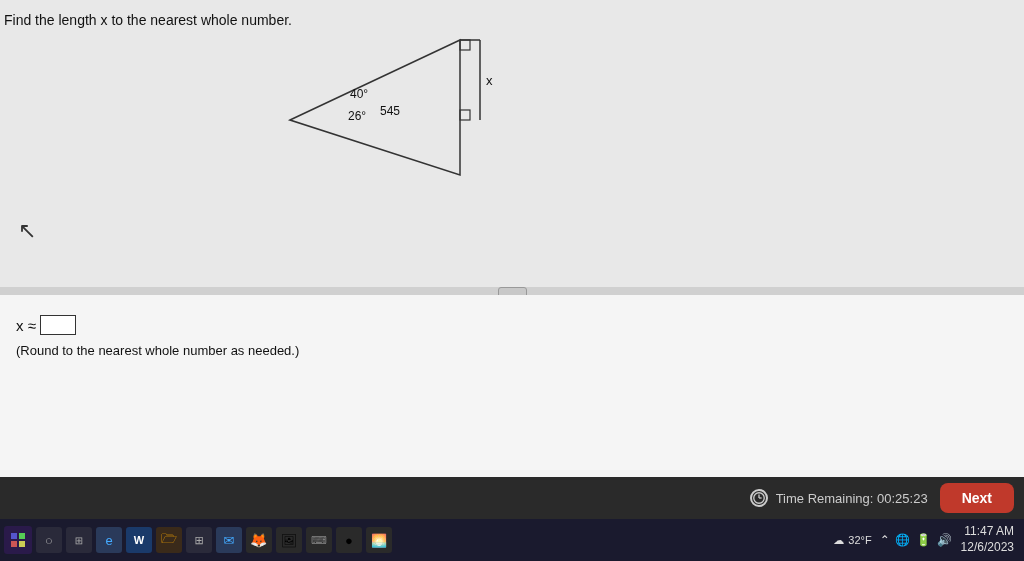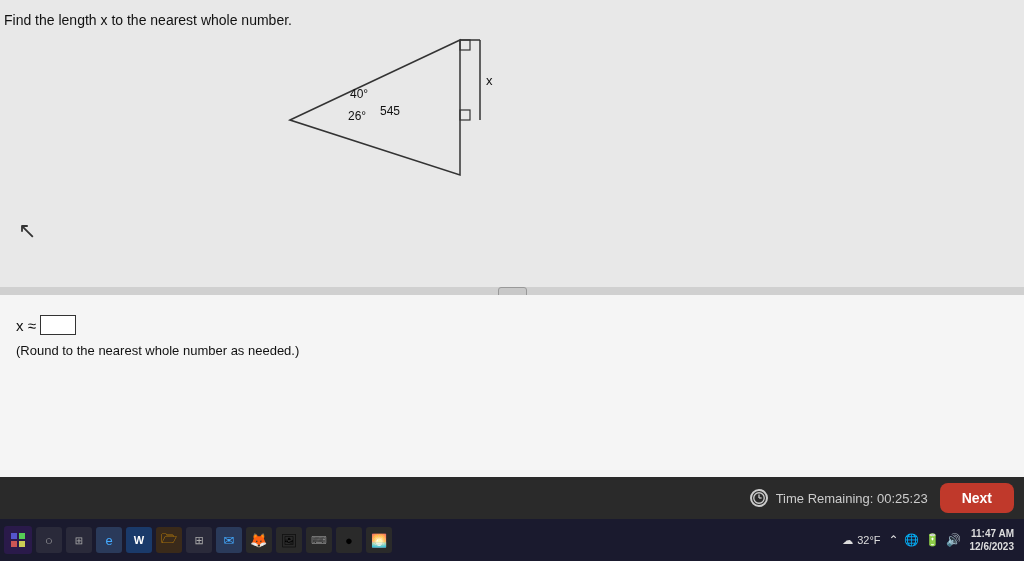--- a/index.html
+++ b/index.html
@@ -195,24 +195,23 @@
     .system-icons {
       display: flex;
       align-items: center;
       gap: 6px;
       font-size: 12px;
       color: #ddd;
     }
 
     .clock-section {
       text-align: right;
-      font-size: 10px;
+      font-size: 12px;
       color: #ddd;
       line-height: 1.3;
-      font-weight: bold;
     }
 
     
     .triangle-svg {
       position: absolute;
       top: 20px;
       left: 260px;
     }
   </style>
 </head>

